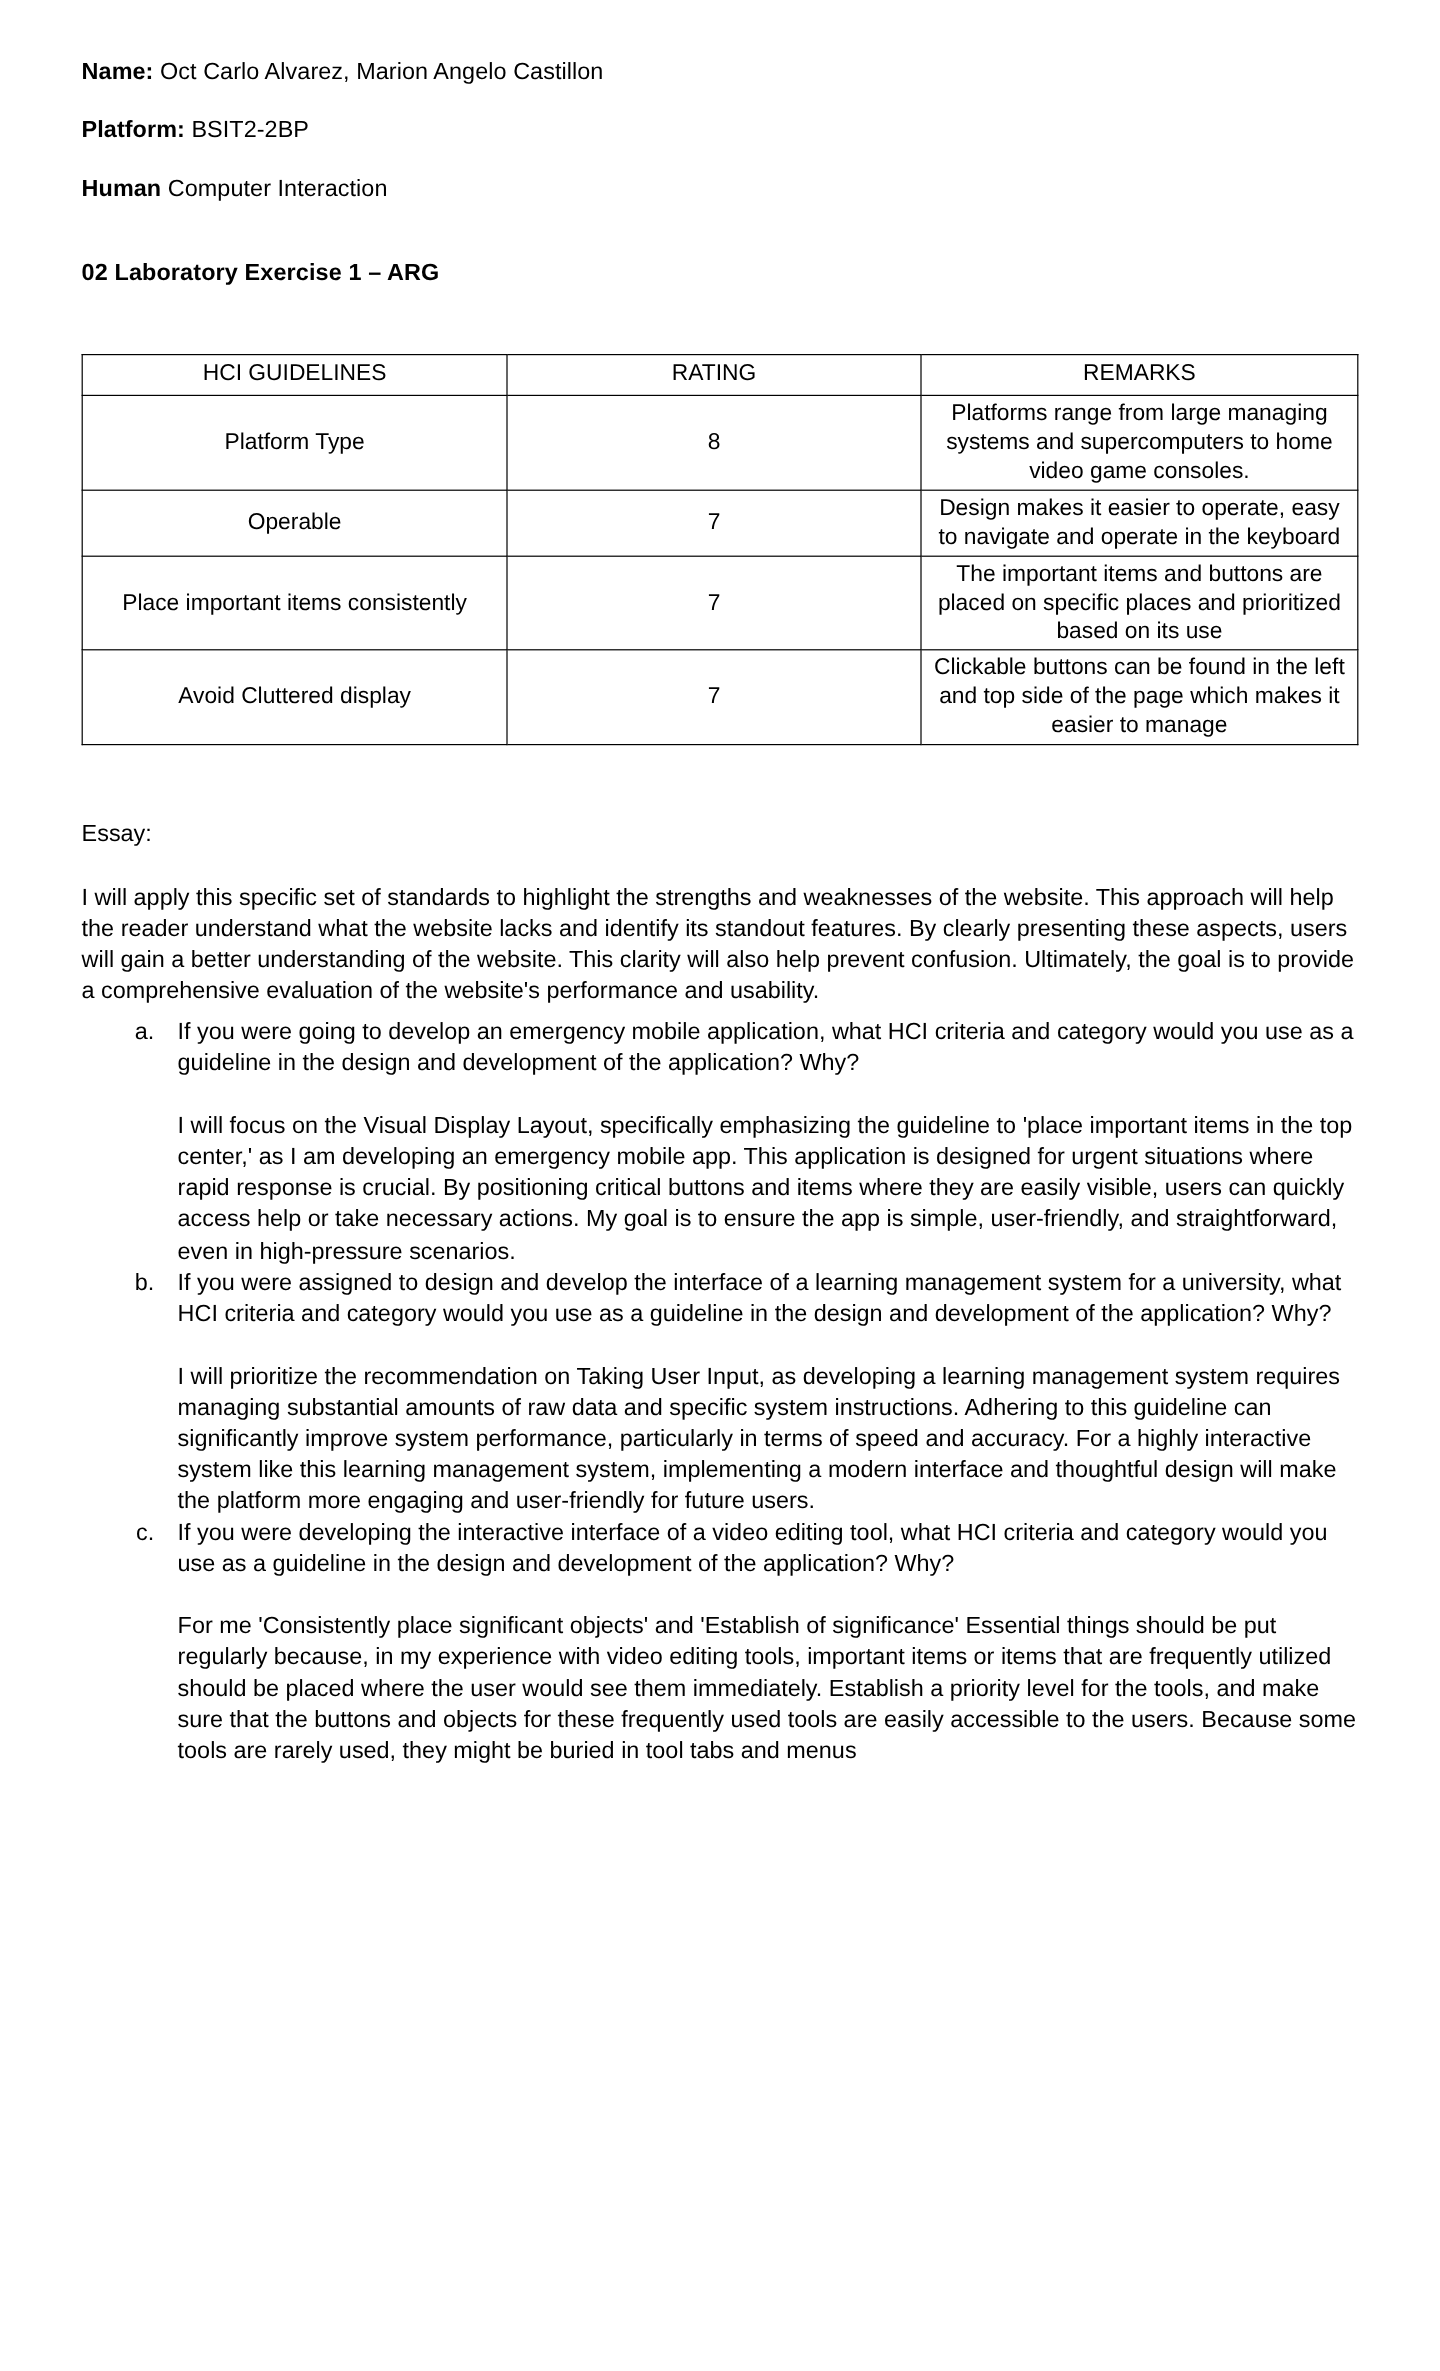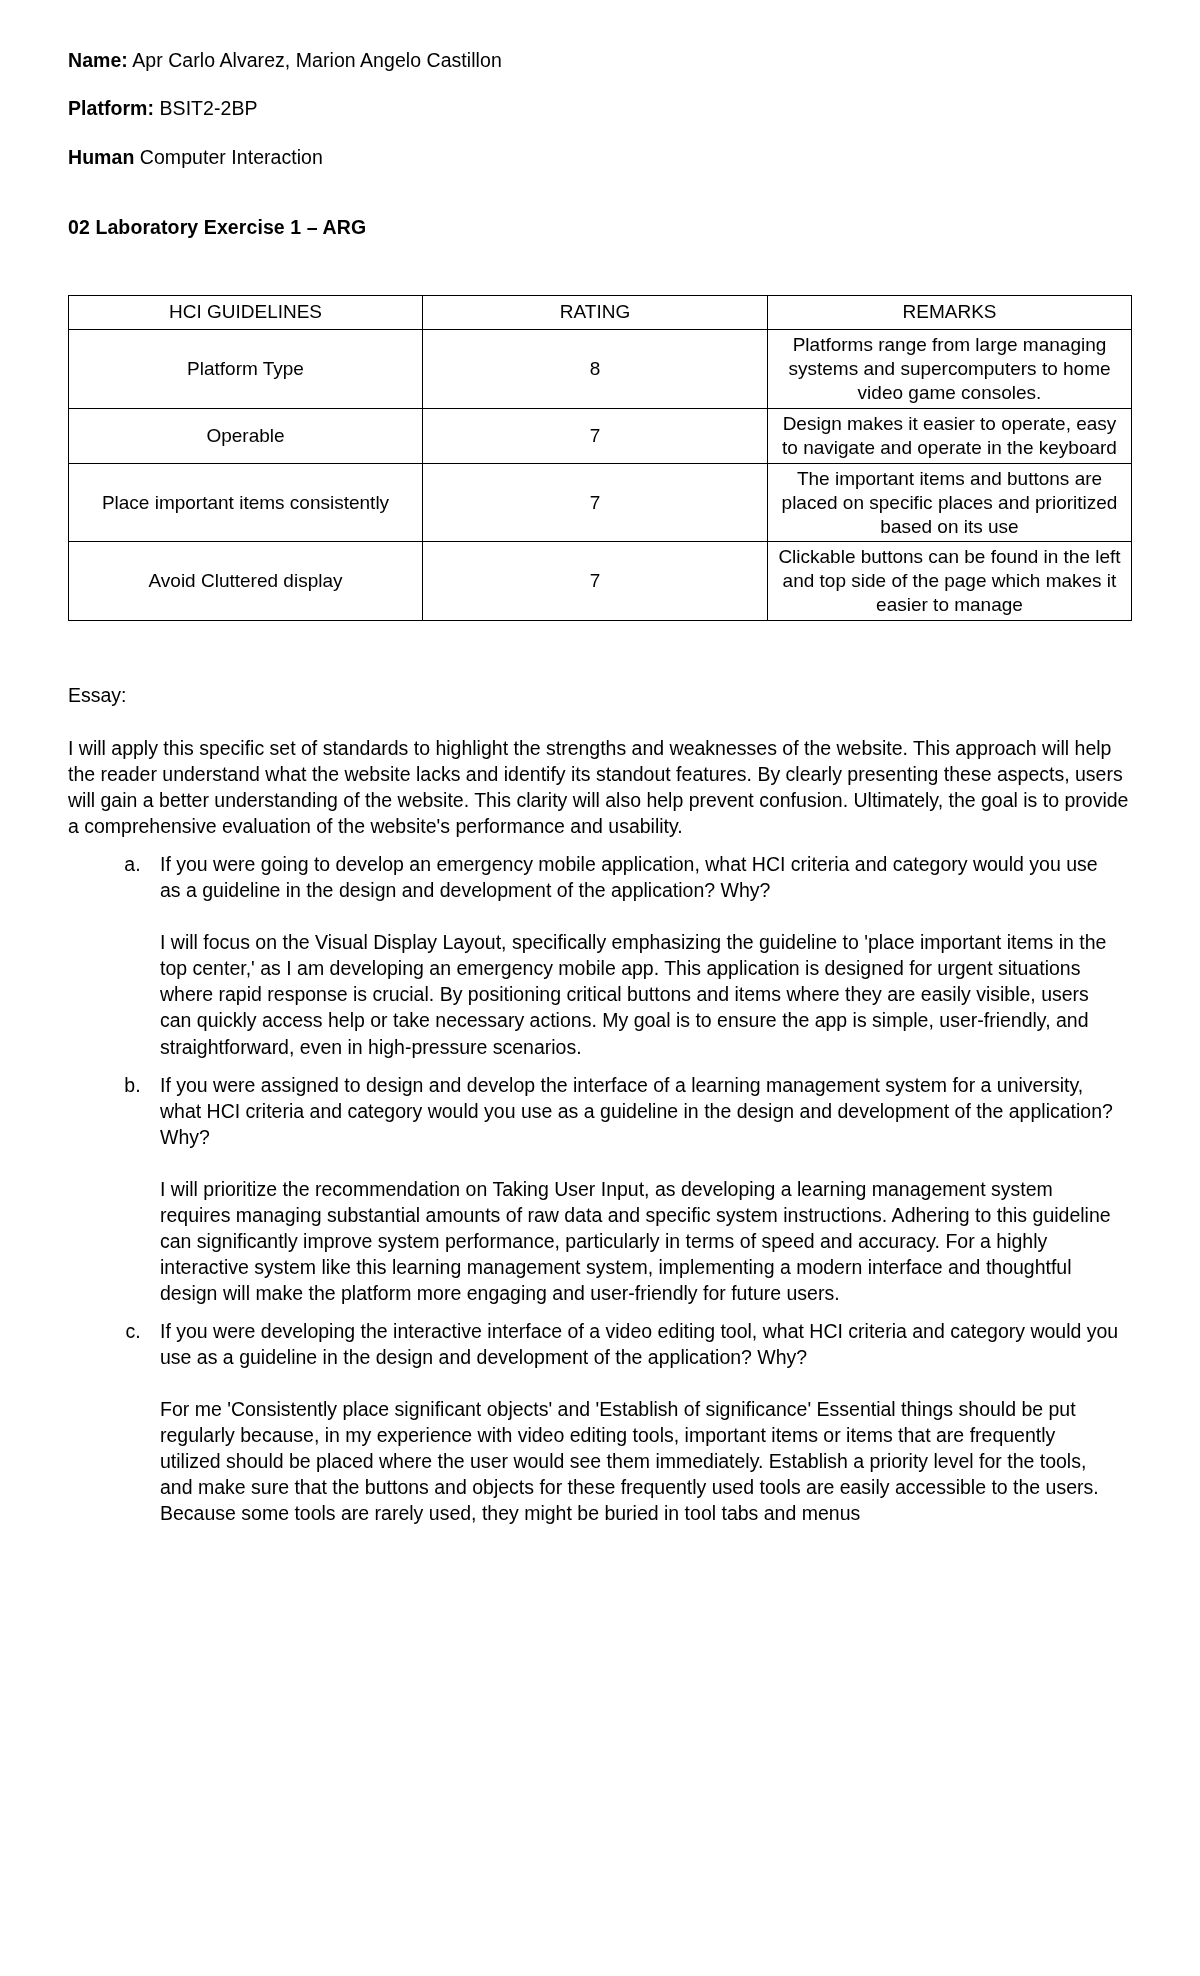--- a/index.html
+++ b/index.html
@@ -85,36 +85,36 @@
   }
   ol.qa-list {
     margin: 8px 0 0 0;
     padding: 0 0 0 66px;
     list-style-type: lower-alpha;
     font-size: 19.5px;
   }
   ol.qa-list > li {
     line-height: 1.335;
     padding-left: 14px;
-    margin: 12px;
+    margin: 0;
   }
   .answer-para {
     margin: 26px 0 0 0;
     line-height: 1.335;
   }
   li.gap-before { margin-top: 26px; }
   .q-text { display: block; }
 </style>
 </head>
 <body>
 
 <div class="page">
 
   <p class="meta-line">
-    <span class="lbl">Name:</span><span> Apr Carlo Alvarez, Marion Angelo Castillon</span>
+    <span class="lbl">Name:</span><span> Oct Carlo Alvarez, Marion Angelo Castillon</span>
   </p>
 
   <p class="meta-line">
     <span class="lbl">Platform:</span><span> BSIT2-2BP</span>
   </p>
 
   <p class="meta-line">
     <span class="lbl">Human</span><span> Computer Interaction</span>
   </p>
 

